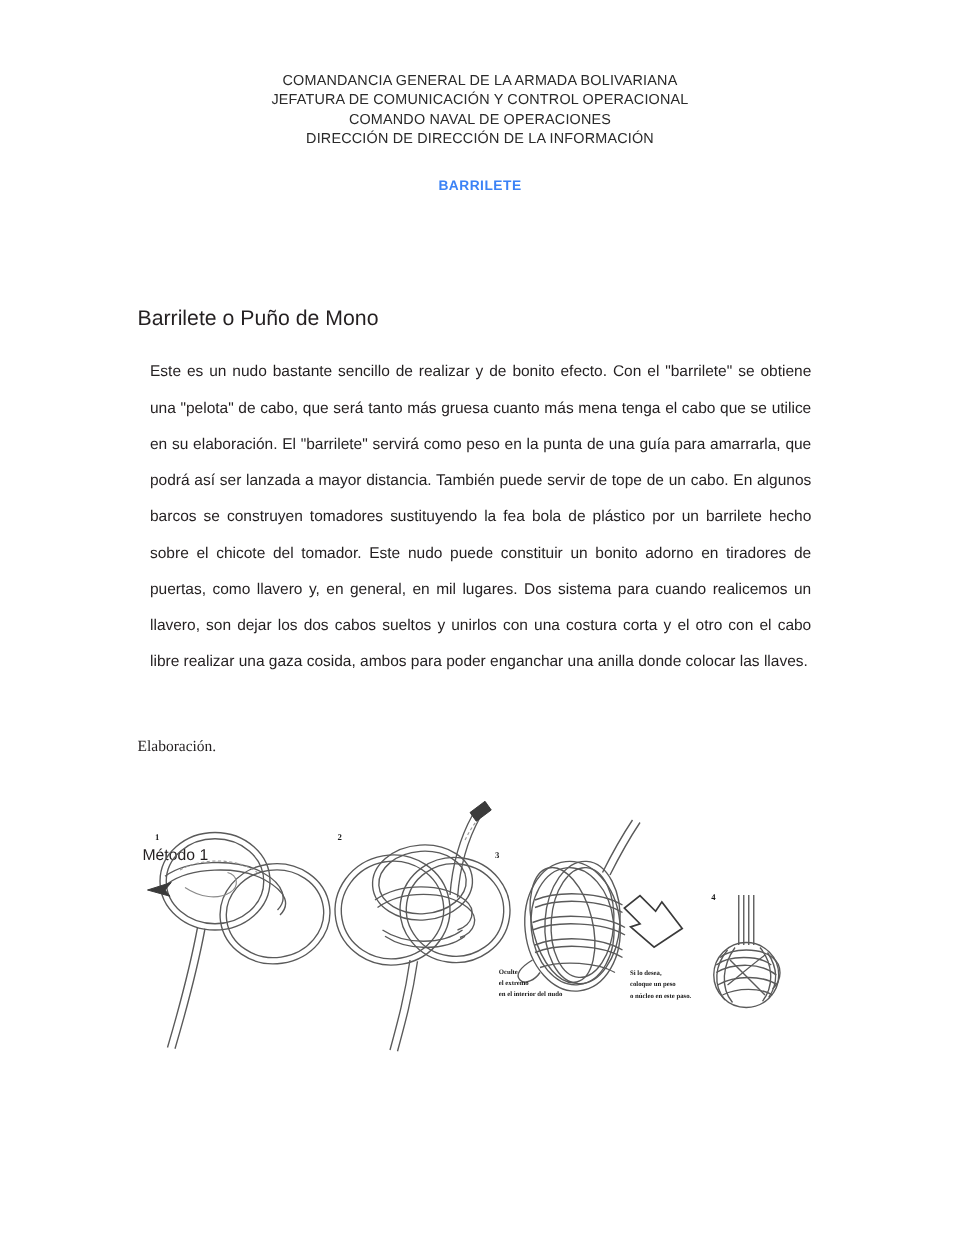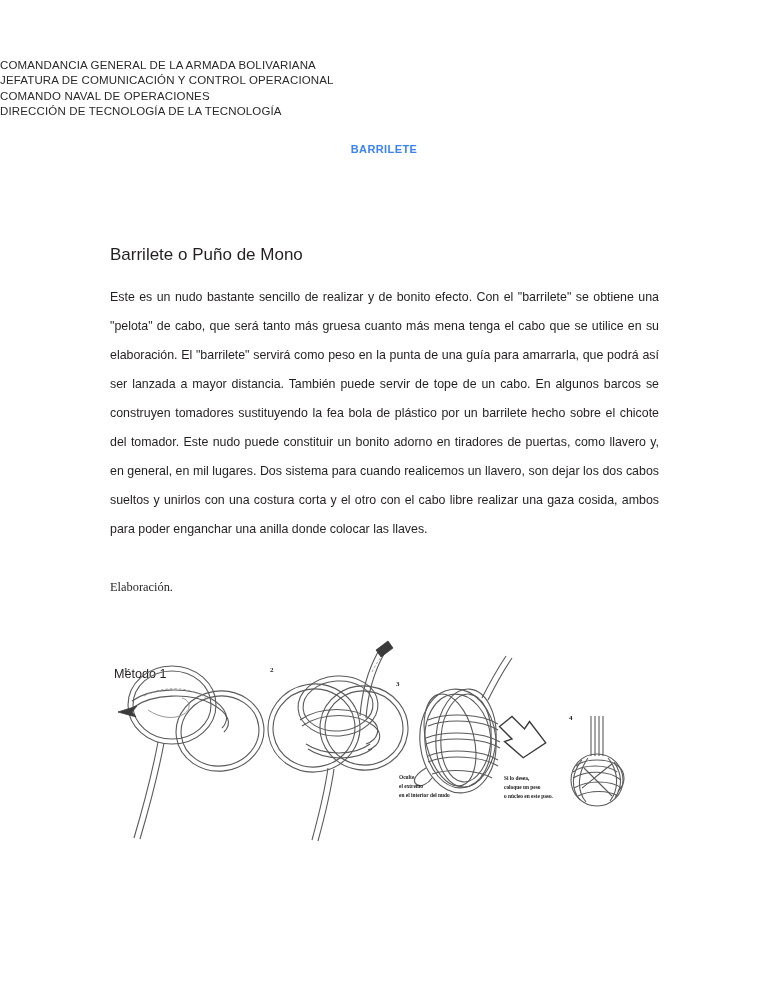--- a/index.html
+++ b/index.html
@@ -22,21 +22,21 @@
     height: 994px;
     background: #ffffff;
   }
 
   
   .letterhead {
     position: absolute;
     left: 0;
     top: 58px;
     width: 768px;
-    text-align: left;
+    text-align: center;
     font-size: 11.5px;
     line-height: 15.4px;
     letter-spacing: 0.15px;
     color: #2a2a2a;
   }
   .letterhead div { white-space: nowrap; }
 
   
   .doc-title {
     position: absolute;
@@ -59,21 +59,21 @@
   }
   .lead {
     font-size: 17px;
     line-height: 29px;
     margin: 0 0 14px 0;
     text-align: left;
   }
   .para {
     font-size: 12.4px;
     line-height: 29px;
-    margin: 0;
+    margin: 10px;
     text-align: justify;
     text-justify: inter-word;
   }
   .spacer-line { height: 29px; }
 
   .sub-line {
     font-size: 12.4px;
     line-height: 29px;
     margin: 0;
     text-align: left;
@@ -112,21 +112,21 @@
 </style>
 </head>
 <body>
 
 <div class="page">
 
   <div class="letterhead">
     <div>COMANDANCIA GENERAL DE LA ARMADA BOLIVARIANA</div>
     <div>JEFATURA DE COMUNICACIÓN Y CONTROL OPERACIONAL</div>
     <div>COMANDO NAVAL DE OPERACIONES</div>
-    <div>DIRECCIÓN DE TECNOLOGÍA DE LA TECNOLOGÍA</div>
+    <div>DIRECCIÓN DE DIRECCIÓN DE LA INFORMACIÓN</div>
   </div>
 
   <div class="doc-title">BARRILETE</div>
 
   <div class="body-block">
     <p class="lead">Barrilete o Puño de Mono</p>
     <p class="para">Este es un nudo bastante sencillo de realizar y de bonito efecto. Con el "barrilete" se obtiene una "pelota" de cabo, que será tanto más gruesa cuanto más mena tenga el cabo que se utilice en su elaboración. El "barrilete" servirá como peso en la punta de una guía para amarrarla, que podrá así ser lanzada a mayor distancia. También puede servir de tope de un cabo. En algunos barcos se construyen tomadores sustituyendo la fea bola de plástico por un barrilete hecho sobre el chicote del tomador. Este nudo puede constituir un bonito adorno en tiradores de puertas, como llavero y, en general, en mil lugares. Dos sistema para cuando realicemos un llavero, son dejar los dos cabos sueltos y unirlos con una costura corta y el otro con el cabo libre realizar una gaza cosida, ambos para poder enganchar una anilla donde colocar las llaves.</p>
     <div class="spacer-line"></div>
     <p class="sub-line">Elaboración.</p>
     <div class="spacer-line"></div>

